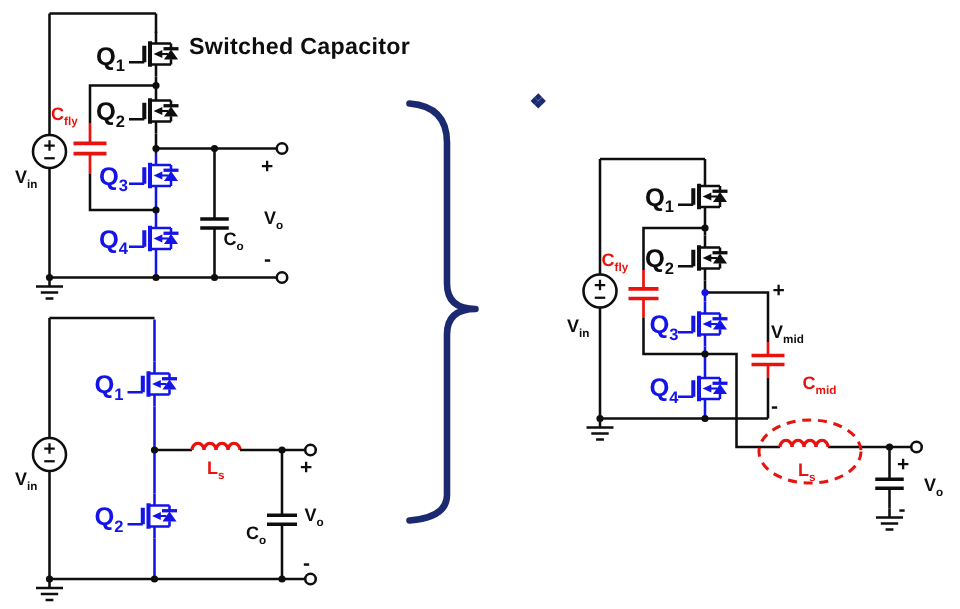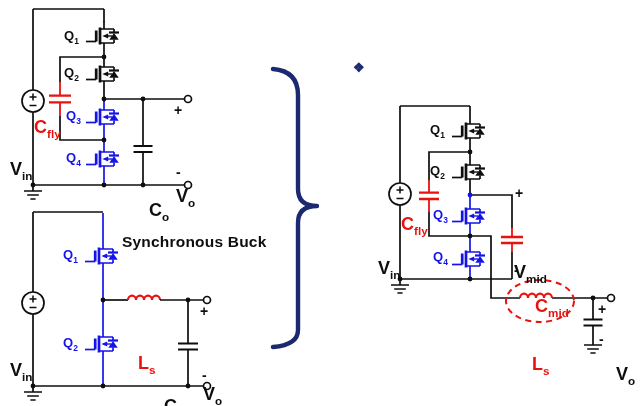--- a/index.html
+++ b/index.html
@@ -2,23 +2,23 @@
 <html style="--red: #e8120e; --blue: #1414e8; --navy: #1b2a70; --ink: #0e0e0e;"><head>
 <meta charset="utf-8">
 <style>
   :root{ --red:#e8120e; --blue:#1414e8; --navy:#1b2a70; --ink:#0e0e0e; }
   html,body{margin:0;padding:0;background:#fff;}
   .canvas{
     position:relative; width:640px; height:406px; background:#ffffff;
     font-family:"Liberation Sans",sans-serif; overflow:hidden;
   }
   svg{position:absolute;left:0;top:0;}
-  .lbl{position:absolute; font-weight:bold; font-size:13px; color:var(--ink); line-height:1; white-space:nowrap;}
+  .lbl{position:absolute; font-weight:bold; font-size:17px; color:var(--ink); line-height:1; white-space:nowrap;}
   .lbl sub{font-size:0.65em; line-height:1;}
-  .sm{font-size:18px;margin-top:48px;}
+  .sm{font-size:12px;}
   .sign{font-size:14px;}
   .title{font-size:15.5px; letter-spacing:0.2px;}
   .heading{font-size:17.5px; color:#20242e; letter-spacing:0.2px;}
   .bullet{font-size:13px; color:var(--navy);}
   .c-red{color:var(--red);} .c-blue{color:var(--blue);}
   
   .wk{stroke:var(--ink); stroke-width:1.7; fill:none;}
   .wb{stroke:var(--blue); stroke-width:1.7; fill:none;}
   .wr{stroke:var(--red); stroke-width:1.8; fill:none;}
   .plate-k{stroke:var(--ink); stroke-width:2.2; fill:none;}
@@ -150,32 +150,32 @@
       <circle class="term" cx="611" cy="298" r="3.5"></circle>
       <circle class="dot" cx="470" cy="152" r="2.4"></circle>
       <circle class="dot-b" cx="470" cy="195" r="2.4"></circle>
       <circle class="dot" cx="470" cy="236" r="2.4"></circle>
       <circle class="dot" cx="470" cy="279" r="2.4"></circle>
       <circle class="dot" cx="400" cy="279" r="2.4"></circle>
       <circle class="dot" cx="593" cy="298" r="2.4"></circle>
     </g>
   </svg>
 
+  <div class="lbl title" style="left:126px;top:24px"><span>Switched Capacitor</span></div>
   <div class="lbl" style="left:64px;top:29px"><span>Q</span><sub>1</sub></div>
   <div class="lbl" style="left:64px;top:66px"><span>Q</span><sub>2</sub></div>
   <div class="lbl c-blue" style="left:66px;top:109px"><span>Q</span><sub>3</sub></div>
   <div class="lbl c-blue" style="left:66px;top:151px"><span>Q</span><sub>4</sub></div>
   <div class="lbl sm c-red" style="left:34px;top:70px"><span>C</span><sub>fly</sub></div>
   <div class="lbl sm" style="left:10px;top:112px"><span>V</span><sub>in</sub></div>
   <div class="lbl sign" style="left:174px;top:103px"><span>+</span></div>
   <div class="lbl sm" style="left:176px;top:139px"><span>V</span><sub>o</sub></div>
   <div class="lbl sm" style="left:149px;top:153px"><span>C</span><sub>o</sub></div>
   <div class="lbl sign" style="left:176px;top:165px"><span>-</span></div>
 
-  <div class="lbl title" style="left:122px;top:234px"><span>Synchronous Buck</span></div>
   <div class="lbl c-blue" style="left:63px;top:248px"><span>Q</span><sub>1</sub></div>
   <div class="lbl c-blue" style="left:63px;top:336px"><span>Q</span><sub>2</sub></div>
   <div class="lbl sm" style="left:10px;top:313px"><span>V</span><sub>in</sub></div>
   <div class="lbl sm c-red" style="left:138px;top:306px"><span>L</span><sub>s</sub></div>
   <div class="lbl sign" style="left:200px;top:304px"><span>+</span></div>
   <div class="lbl sm" style="left:203px;top:337px"><span>V</span><sub>o</sub></div>
   <div class="lbl sm" style="left:164px;top:349px"><span>C</span><sub>o</sub></div>
   <div class="lbl sign" style="left:202px;top:368px"><span>-</span></div>
 
   <div class="lbl bullet" style="left:353px;top:61px"><span>❖</span></div>

